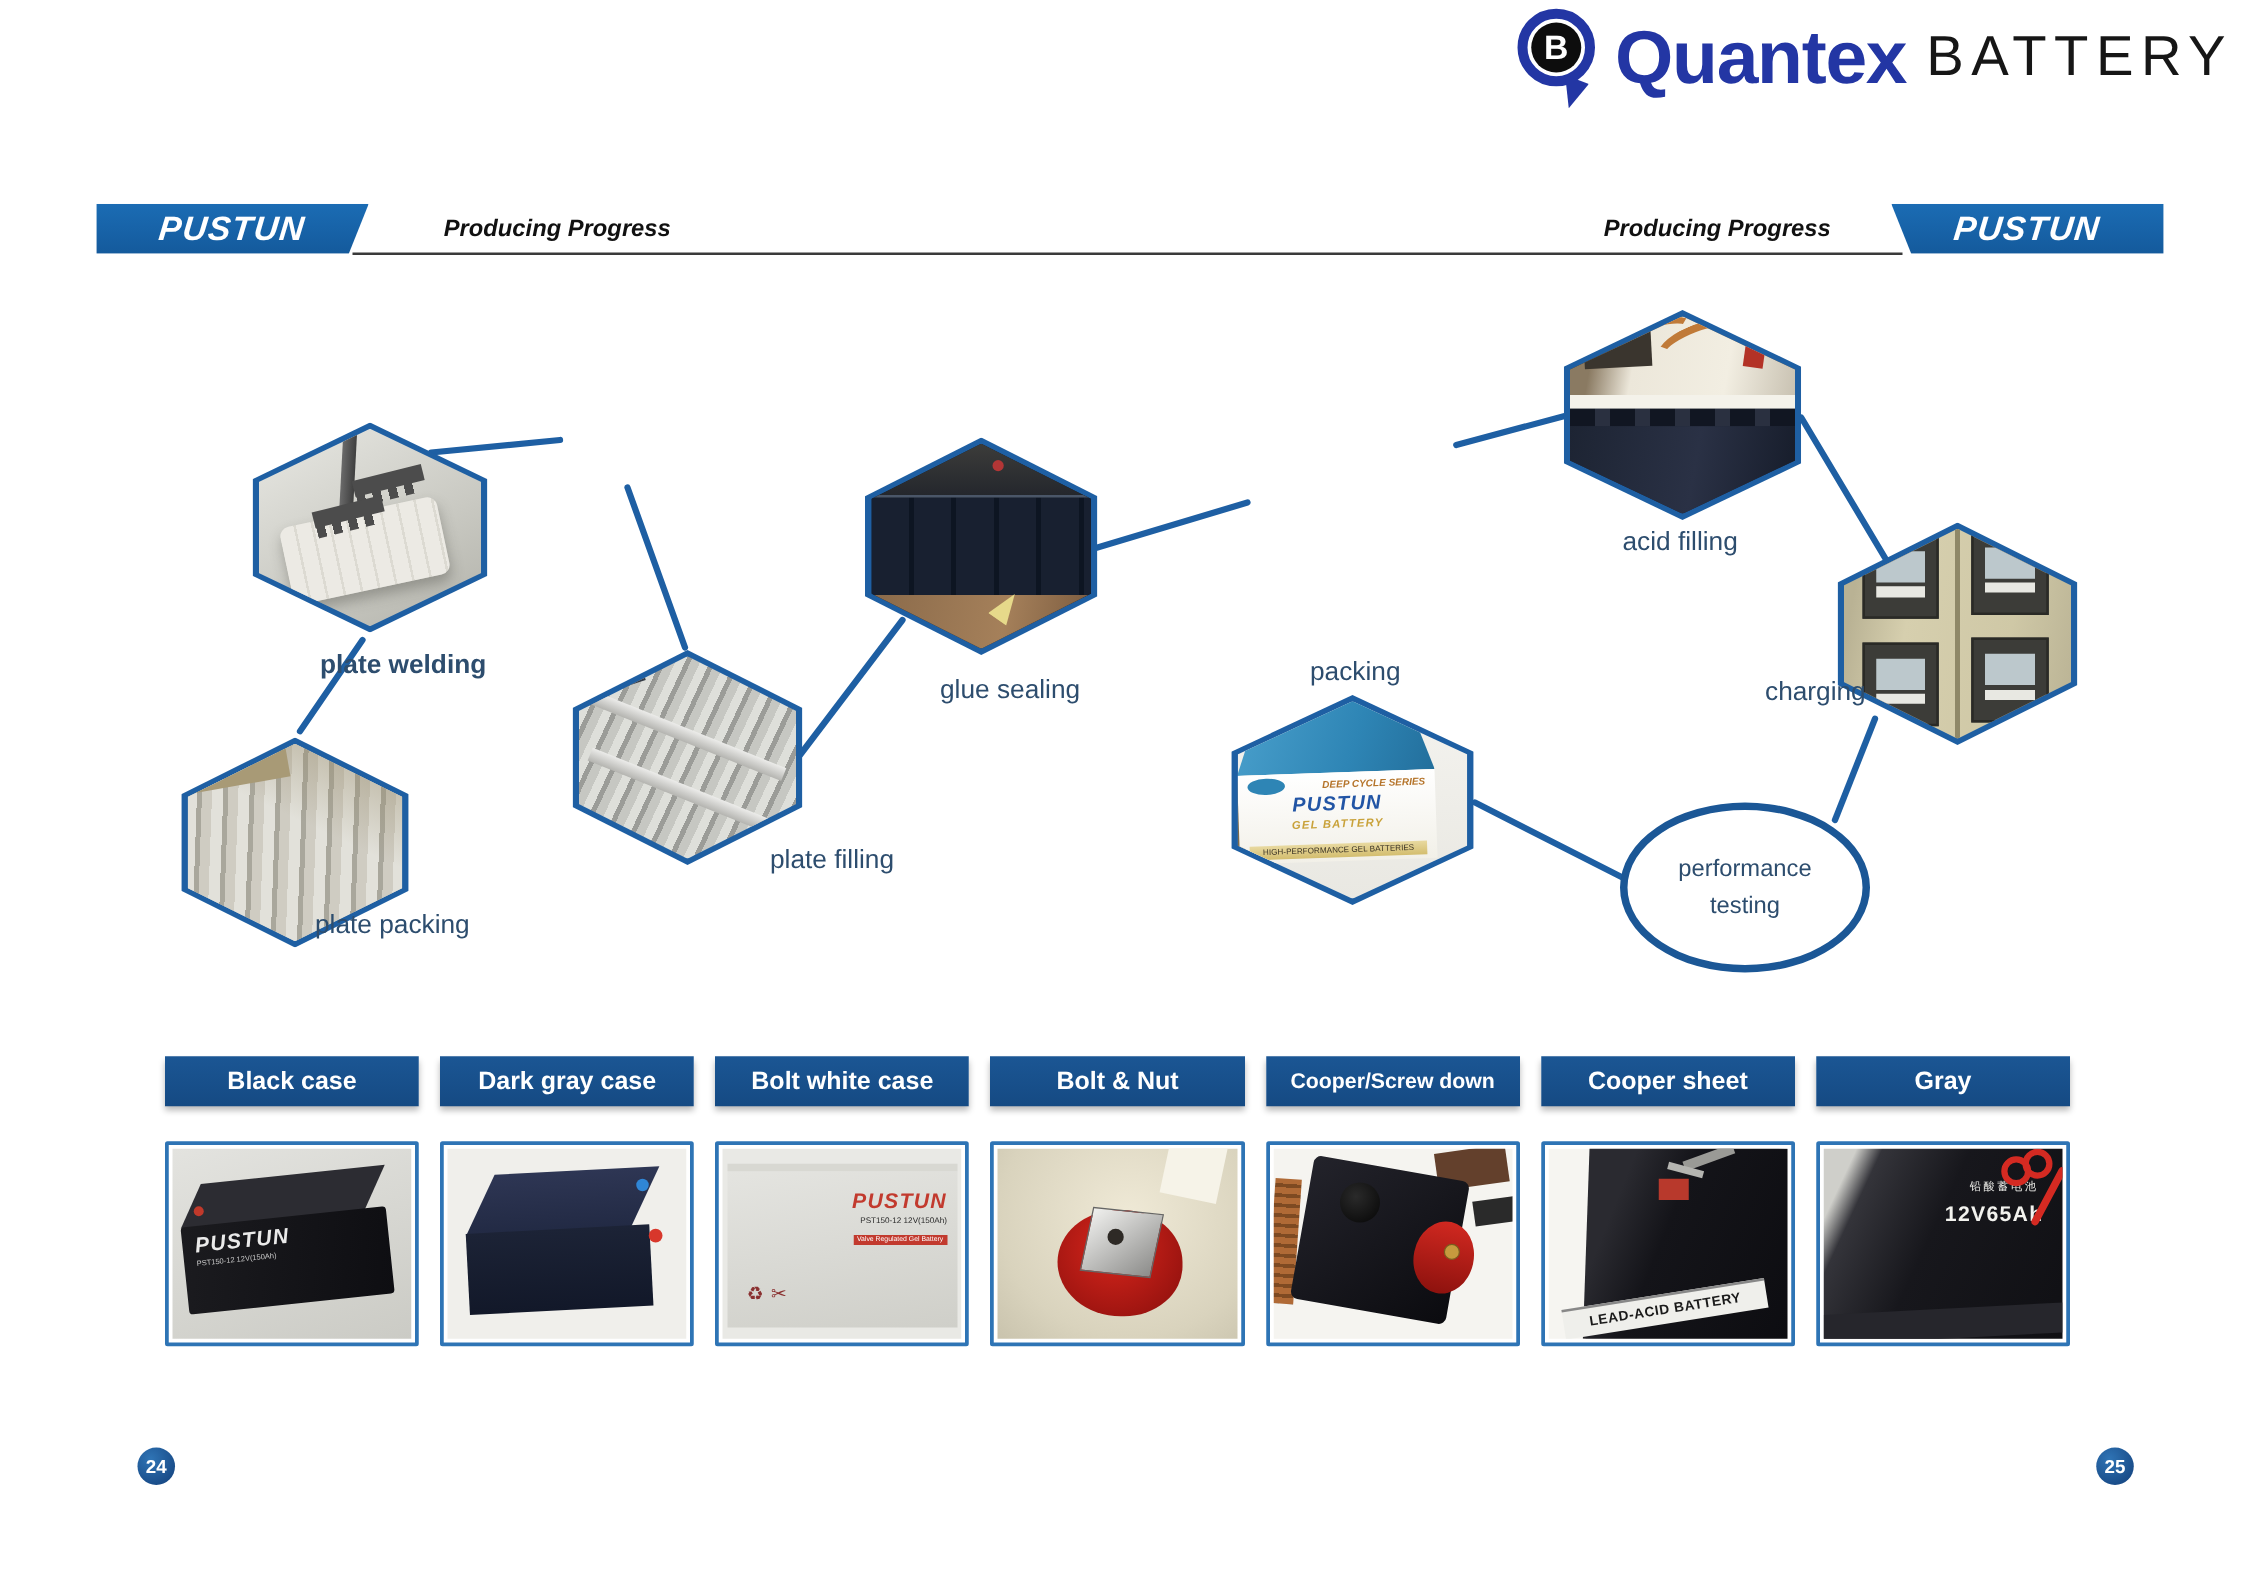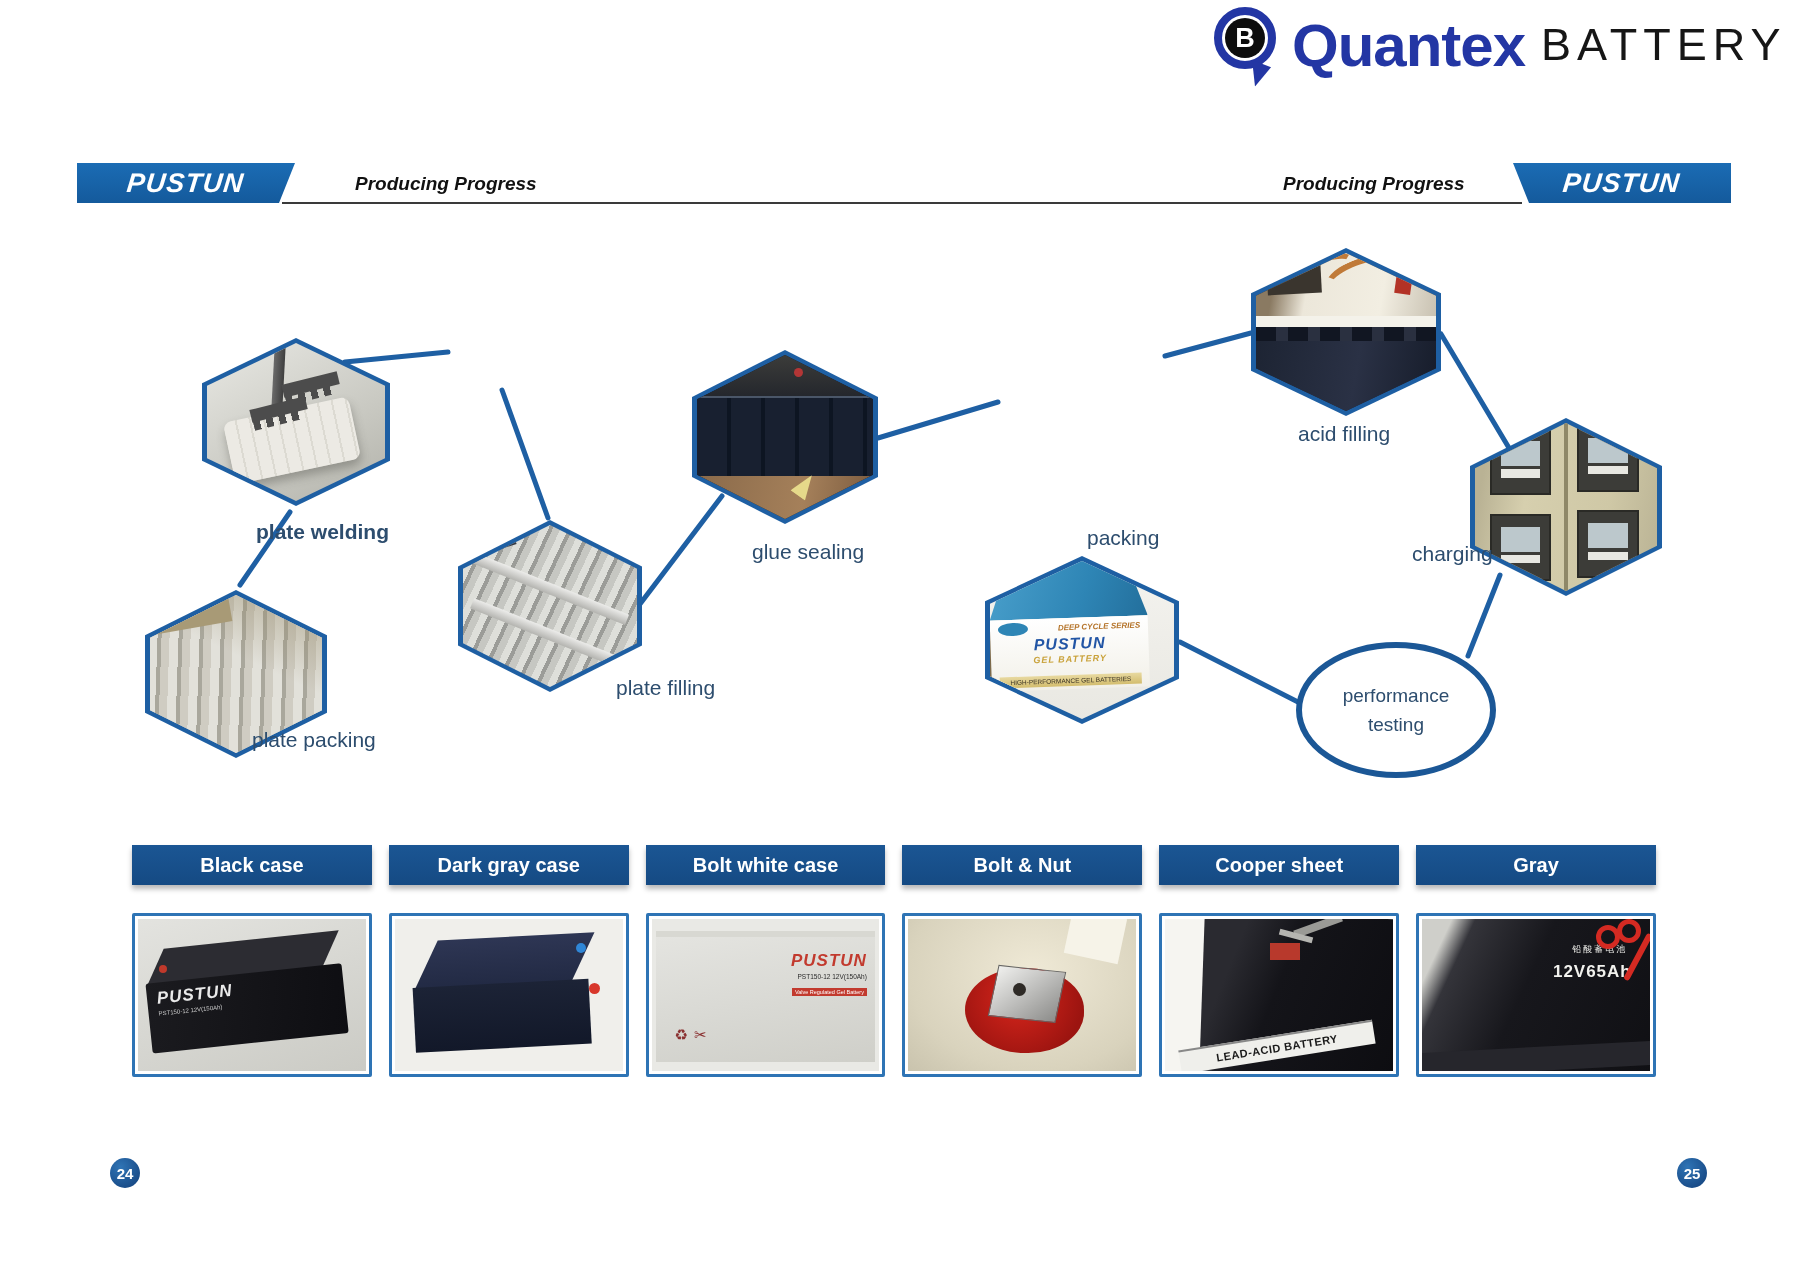--- a/index.html
+++ b/index.html
@@ -337,21 +337,21 @@
 
   <div class="oval" style="left:1296px;top:642px;width:200px;height:136px;font-size:19px;">
     <span>performance testing</span>
   </div>
 
   <div class="flabel" style="left:256px;top:520px;font-weight:bold;">plate welding</div>
   <div class="flabel" style="left:252px;top:728px;">plate packing</div>
   <div class="flabel" style="left:616px;top:676px;">plate filling</div>
   <div class="flabel" style="left:752px;top:540px;">glue sealing</div>
   <div class="flabel" style="left:1298px;top:422px;">acid filling</div>
-  <div class="flabel" style="left:1048px;top:526px;margin-left:39px;">packing</div>
+  <div class="flabel" style="left:1048px;top:526px;">packing</div>
   <div class="flabel" style="left:1412px;top:542px;">charging</div>
 
   <div class="abs prod-row">
 
     <div class="prod-col">
       <div class="prod-head">Black case</div>
       <div class="prod-tile">
         <div class="photo t-black">
           <div class="abs tb-case">
             <div class="tb-top"></div>
@@ -398,20 +398,34 @@
       <div class="prod-tile">
         <div class="photo t-bolt">
           <div class="abs tbn-post"></div>
           <div class="abs tbn-blob"></div>
           <div class="abs tbn-nut"></div>
           <div class="abs tbn-hole"></div>
         </div>
       </div>
     </div>
 
+    <div class="prod-col">
+      <div class="prod-head" style="font-size:17px;">Cooper/Screw down</div>
+      <div class="prod-tile">
+        <div class="photo t-cscrew">
+          <div class="abs tcs-comb"></div>
+          <div class="abs tcs-sheet"></div>
+          <div class="abs tcs-sheet2"></div>
+          <div class="abs tcs-top"></div>
+          <div class="abs tcs-cap"></div>
+          <div class="abs tcs-term"></div>
+          <div class="abs tcs-screw"></div>
+        </div>
+      </div>
+    </div>
 
     <div class="prod-col">
       <div class="prod-head">Cooper sheet</div>
       <div class="prod-tile">
         <div class="photo t-csheet">
           <div class="abs tsh-bat"></div>
           <div class="abs tsh-brk1"></div>
           <div class="abs tsh-brk2"></div>
           <div class="abs tsh-red"></div>
           <div class="abs tsh-band">LEAD-ACID BATTERY</div>

